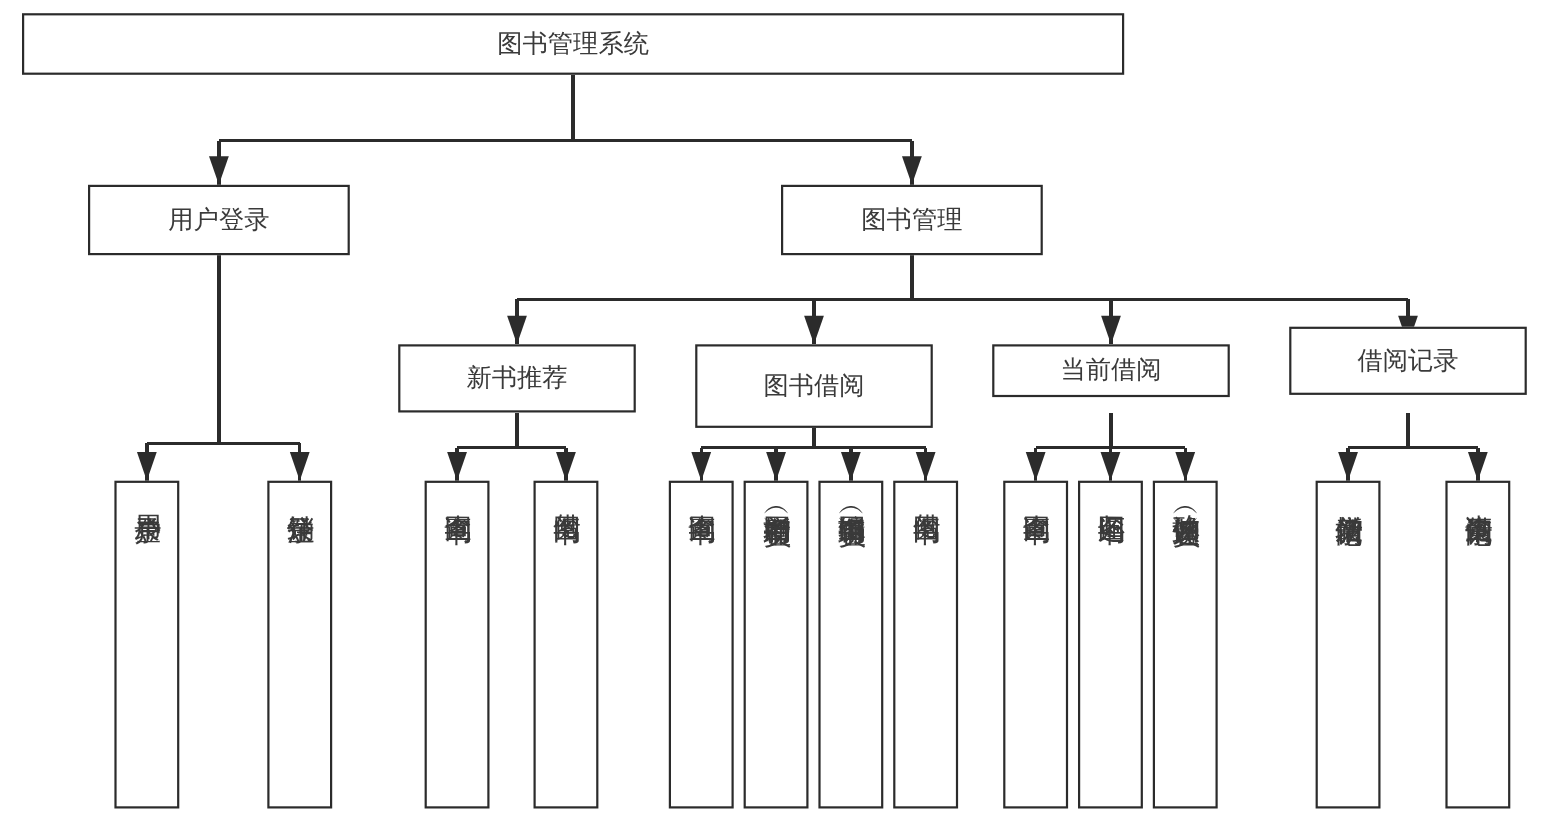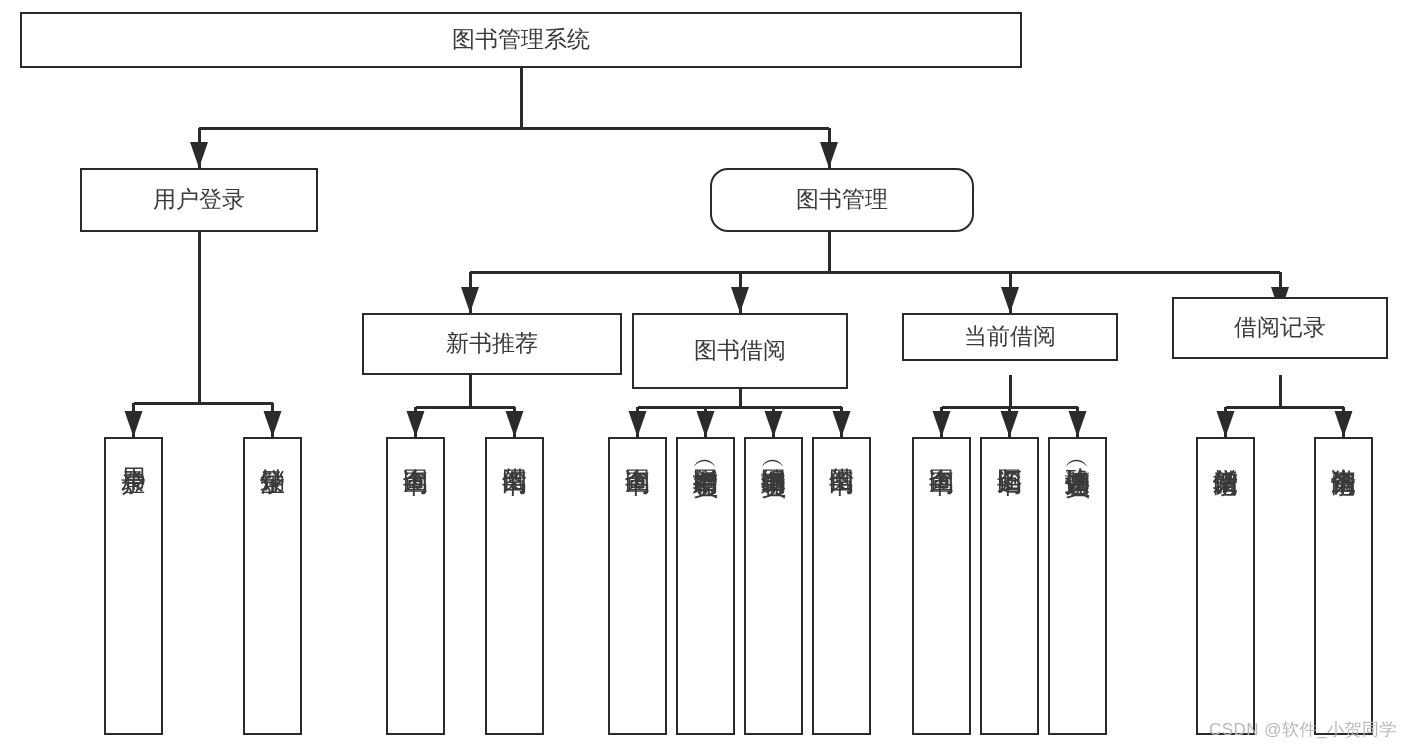--- a/index.html
+++ b/index.html
@@ -132,24 +132,24 @@
       <path d="M 1334.5 411 L 1352.5 411 L 1343.5 437 Z" fill="#2b2b2b"></path>
     </svg>
 
   <div id="nodes-layer">
       <div class="node horizontal root" style="left: 20px; top: 12px; width: 1002px; height: 56px;">
         <div class="node-label">图书管理系统</div>
       </div>
       <div class="node horizontal" style="left: 80px; top: 168px; width: 238px; height: 64px;">
         <div class="node-label">用户登录</div>
       </div>
-      <div class="node horizontal" style="left: 710px; top: 168px; width: 264px; height: 64px; border-radius: 18px;">
+      <div class="node horizontal" style="left: 710px; top: 168px; width: 238px; height: 64px;">
         <div class="node-label">图书管理</div>
       </div>
-      <div class="node horizontal" style="left: 362px; top: 313px; width: 260px; height: 62px;">
+      <div class="node horizontal" style="left: 362px; top: 313px; width: 216px; height: 62px;">
         <div class="node-label">新书推荐</div>
       </div>
       <div class="node horizontal" style="left: 632px; top: 313px; width: 216px; height: 76px;">
         <div class="node-label">图书借阅</div>
       </div>
       <div class="node horizontal" style="left: 902px; top: 313px; width: 216px; height: 48px;">
         <div class="node-label">当前借阅</div>
       </div>
       <div class="node horizontal" style="left: 1172px; top: 297px; width: 216px; height: 62px;">
         <div class="node-label">借阅记录</div>
@@ -188,14 +188,13 @@
         <div class="node-label">确认归还（管理员）</div>
       </div>
       <div class="node vertical" style="left: 1196px; top: 437px; width: 59px; height: 298px;">
         <div class="node-label">新增借阅记录</div>
       </div>
       <div class="node vertical" style="left: 1314px; top: 437px; width: 59px; height: 298px;">
         <div class="node-label">查询借阅记录</div>
       </div>
     </div>
 
-  <div id="watermark">CSDN @软件_小贺同学</div>
 </div>
 
 </body></html>

